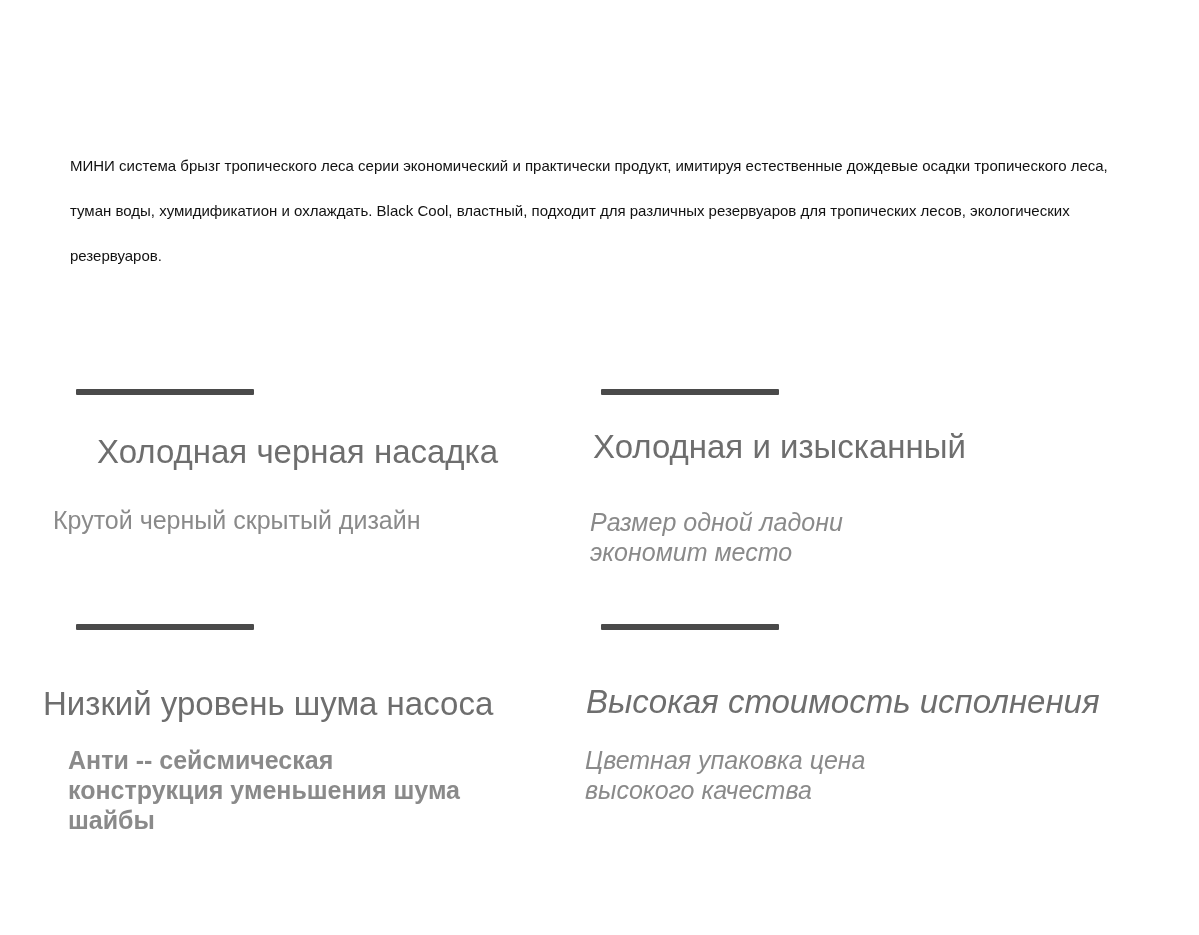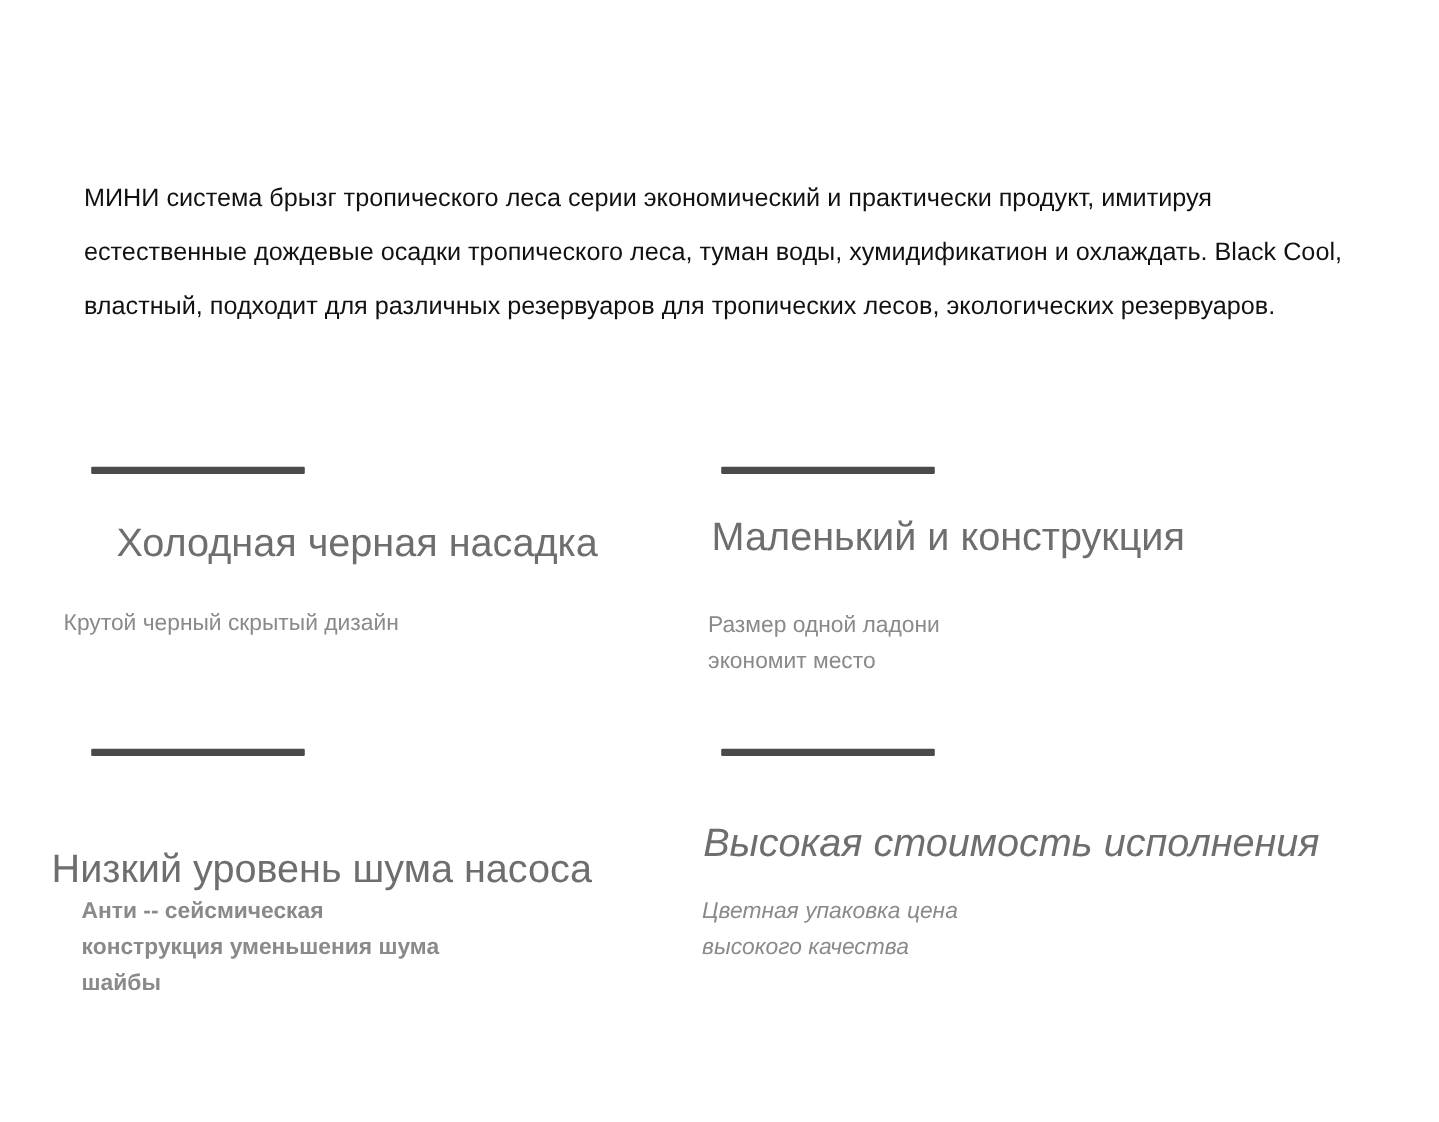--- a/index.html
+++ b/index.html
@@ -12,66 +12,66 @@
       height: 935px;
       position: relative;
       overflow: hidden;
       font-family: "Liberation Sans", sans-serif;
     }
     .intro {
       position: absolute;
       left: 70px;
       top: 143px;
       width: 1070px;
-      font-size: 21px;
+      font-size: 15px;
       line-height: 45px;
       color: #111111;
     }
     .bar {
       position: absolute;
       height: 6px;
       background: #4a4a4a;
       border-radius: 1px;
     }
     .feature-title {
       position: absolute;
       font-size: 33px;
       color: #6e6e6e;
       white-space: nowrap;
       line-height: 40px;
     }
     .feature-desc {
       position: absolute;
-      font-size: 19px;
+      font-size: 25px;
       color: #8a8a8a;
       line-height: 30px;
       white-space: pre-line;
     }
   </style>
 </head>
 <body>
 
 <div class="intro">МИНИ система брызг тропического леса серии экономический и практически продукт, имитируя естественные дождевые осадки тропического леса, туман воды, хумидификатион и охлаждать. Black Cool, властный, подходит для различных резервуаров для тропических лесов, экологических резервуаров.</div>
 
 <div>
   <div class="bar" style="left:76px; top:389px; width:178px;"></div>
   <div class="feature-title" style="left:49px; top:432px;margin-left:48px;">Холодная черная насадка</div>
   <div class="feature-desc" style="left:53px; top:505px;">Крутой черный скрытый дизайн</div>
 </div>
 
 <div>
   <div class="bar" style="left:601px; top:389px; width:178px;"></div>
-  <div class="feature-title" style="left:593px; top:427px;">Маленький и конструкция</div>
-  <div class="feature-desc" style="left:590px; top:507px;">Размер одной ладони
+  <div class="feature-title" style="left:593px; top:427px;">Холодная и изысканный</div>
+  <div class="feature-desc" style="left:590px; top:507px;font-style:italic;">Размер одной ладони
 экономит место</div>
 </div>
 
 <div>
   <div class="bar" style="left:76px; top:624px; width:178px;"></div>
-  <div class="feature-title" style="left:43px; top:704px;text-align:center;">Низкий уровень шума насоса</div>
+  <div class="feature-title" style="left:43px; top:684px;text-align:center;">Низкий уровень шума насоса</div>
   <div class="feature-desc" style="left:68px; top:745px;font-weight:bold;">Анти -- сейсмическая
 конструкция уменьшения шума
 шайбы</div>
 </div>
 
 <div>
   <div class="bar" style="left:601px; top:624px; width:178px;"></div>
   <div class="feature-title" style="left:586px; top:682px;font-style:italic;">Высокая стоимость исполнения</div>
   <div class="feature-desc" style="left:585px; top:745px;font-style:italic;">Цветная упаковка цена
 высокого качества</div>

